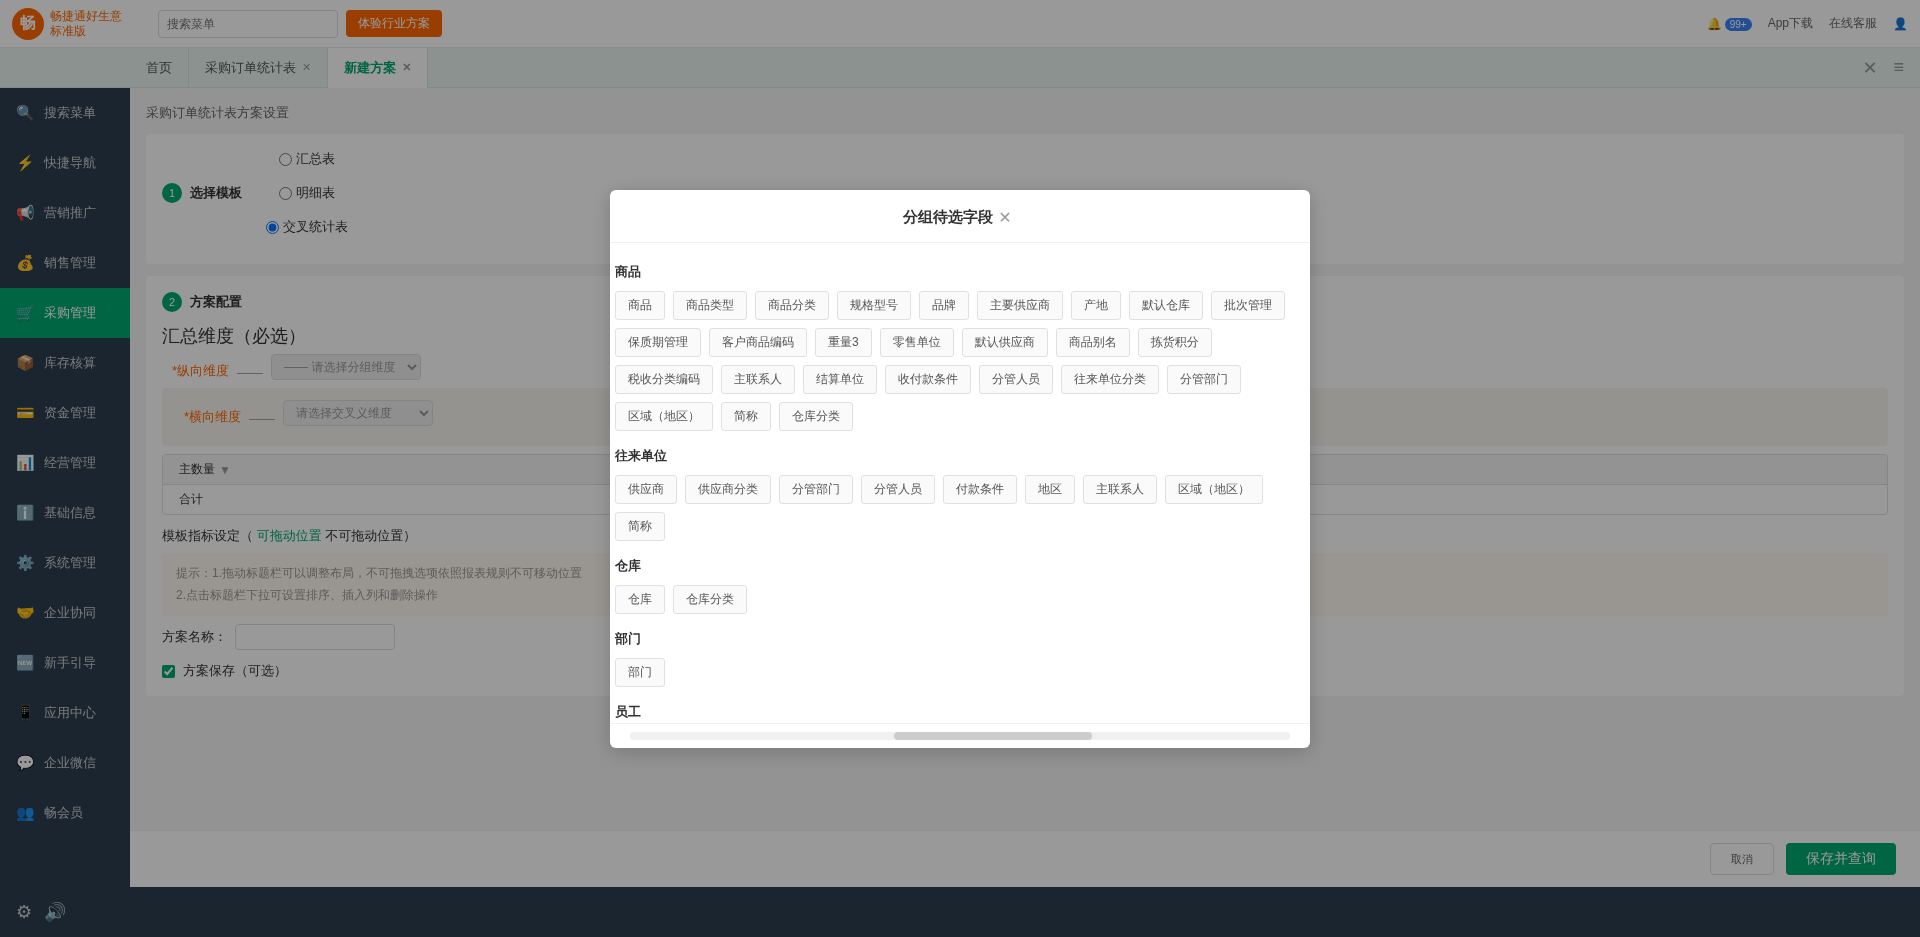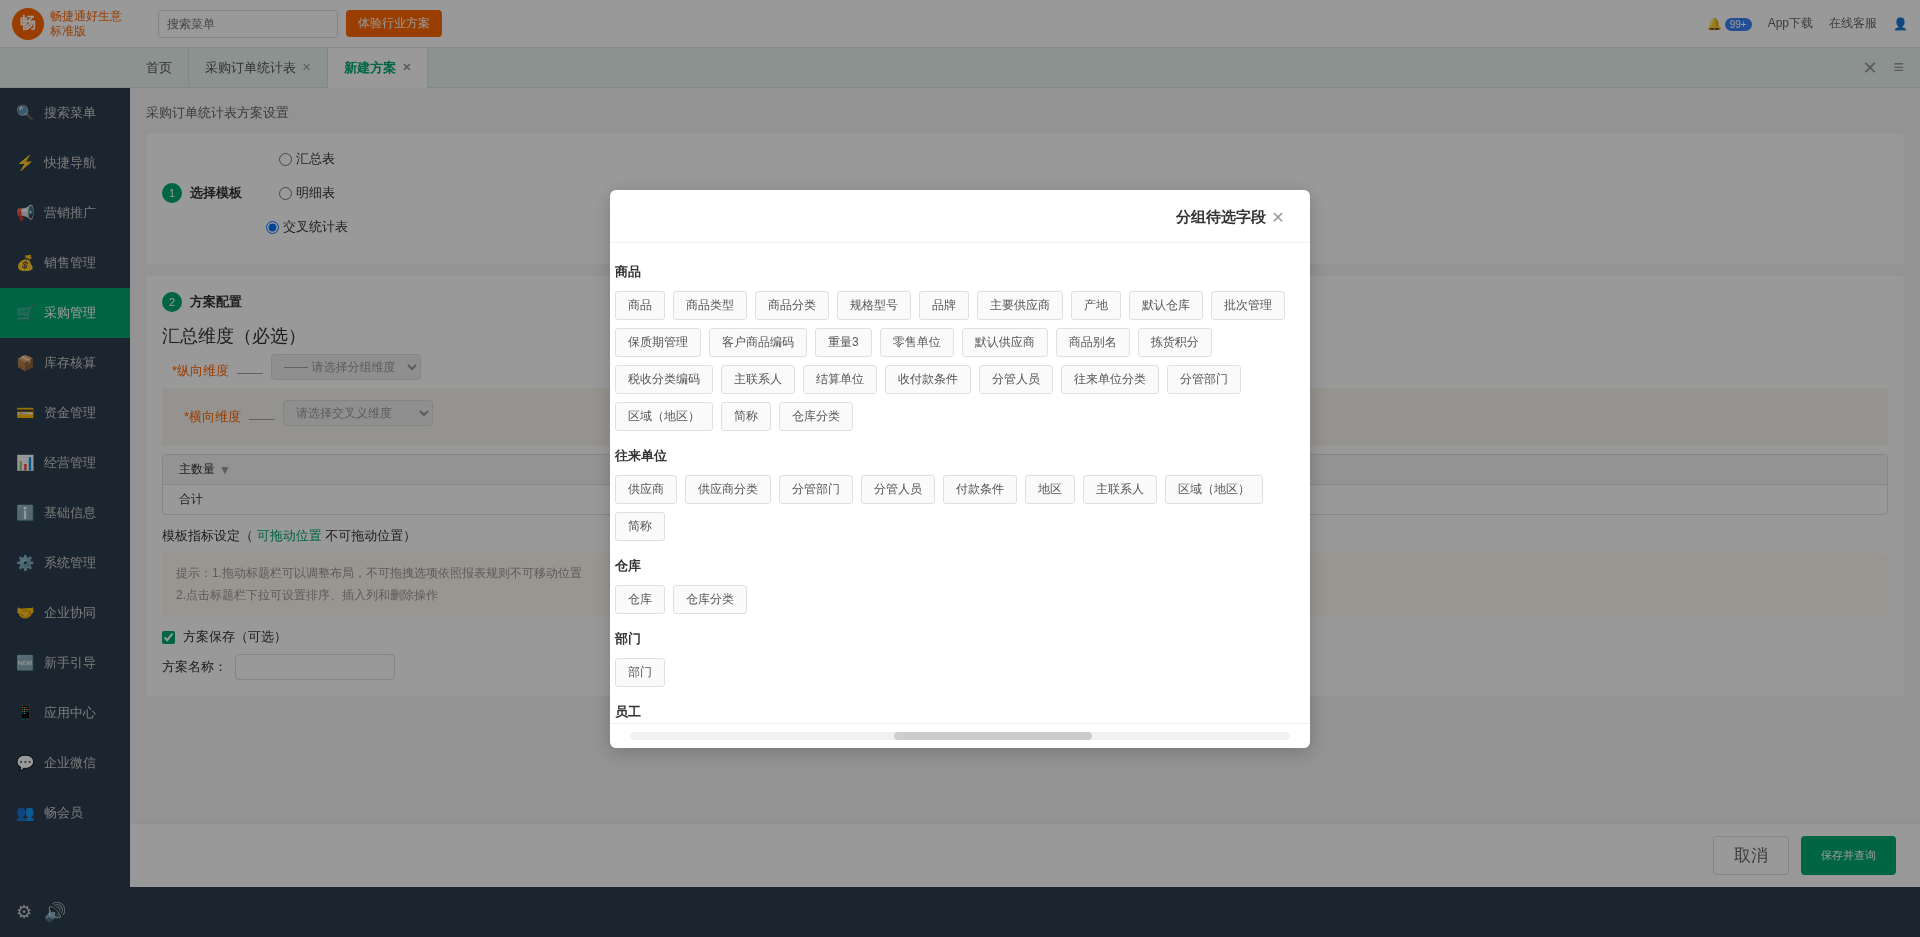--- a/index.html
+++ b/index.html
@@ -218,21 +218,21 @@
       border-radius: 6px;
       width: 700px;
       max-height: 600px;
       display: flex;
       flex-direction: column;
       box-shadow: 0 4px 20px rgba(0,0,0,0.2);
     }
     .modal-header {
       display: flex;
       align-items: center;
-      justify-content: flex-end;
+      justify-content: center;
       padding: 16px 20px 12px;
       border-bottom: 1px solid #f0f0f0;
     }
     .modal-title { font-size: 15px; font-weight: bold; color: #333; }
     .modal-close {
       cursor: pointer;
       font-size: 16px;
       color: #999;
       width: 24px; height: 24px;
       display: flex; align-items: center; justify-content: center;
@@ -313,30 +313,30 @@
       border-top: 1px solid #eee;
       z-index: 90;
     }
     .btn-cancel {
       border: 1px solid #ddd;
       background: #fff;
       color: #666;
       border-radius: 4px;
       padding: 7px 20px;
       cursor: pointer;
-      font-size: 17px;
+      font-size: 11px;
     }
     .btn-save {
       background: #00a870;
       color: #fff;
       border: none;
       border-radius: 4px;
       padding: 7px 20px;
       cursor: pointer;
-      font-size: 11px;
+      font-size: 14px;
     }
     .checkbox-blue { accent-color: #00a870; }
 
     .tip-text { font-size: 12px; color: #999; line-height: 1.8; }
   </style>
 </head>
 <body>
 
 <div class="top-bar">
   <div class="logo-area">
@@ -503,27 +503,27 @@
       <span>模板指标设定（</span>
       <span style="color:#00a870; cursor:pointer;">可拖动位置</span>
       <span>不可拖动位置）</span>
     </div>
 
     <div style="background:#fff9f0; padding:10px 14px; border-radius:4px;">
       <div class="tip-text">提示：1.拖动标题栏可以调整布局，不可拖拽选项依照报表规则不可移动位置</div>
       <div class="tip-text">2.点击标题栏下拉可设置排序、插入列和删除操作</div>
     </div>
 
+    <div style="margin-top:8px; display:flex; align-items:center; gap:8px;">
+      <span>方案名称：</span>
+      <input type="text" style="border: 1px solid rgb(221, 221, 221); border-radius: 4px; padding: 5px 10px; width: 160px; font-size: 12px;">
+    </div>
     <div style="margin-top:12px; display:flex; align-items:center; gap:8px;">
       <input type="checkbox" checked="" class="checkbox-blue" style="">
       <span>方案保存（可选）</span>
-    </div>
-    <div style="margin-top:8px; display:flex; align-items:center; gap:8px;">
-      <span>方案名称：</span>
-      <input type="text" style="border: 1px solid rgb(221, 221, 221); border-radius: 4px; padding: 5px 10px; width: 160px; font-size: 12px;">
     </div>
   </div>
 </div>
 
 <div class="bottom-bar">
   <div style="display:flex; gap:12px;">
     <span style="color:#ccc; font-size:18px; cursor:pointer;">⚙</span>
     <span style="color:#ccc; font-size:18px; cursor:pointer;">🔊</span>
   </div>
 </div>

